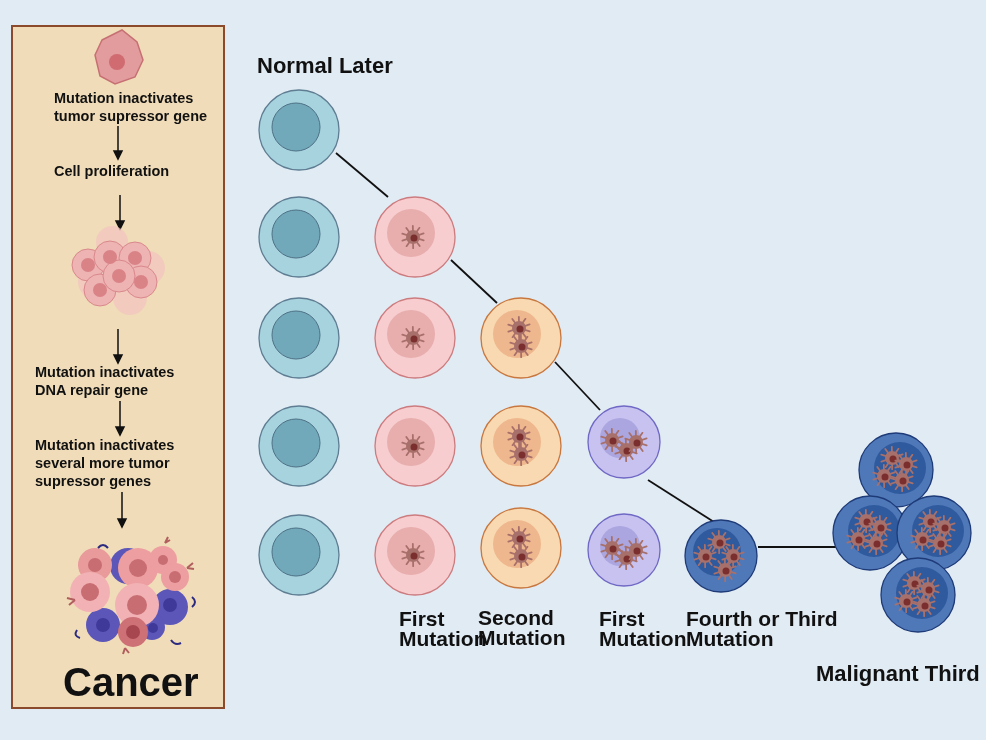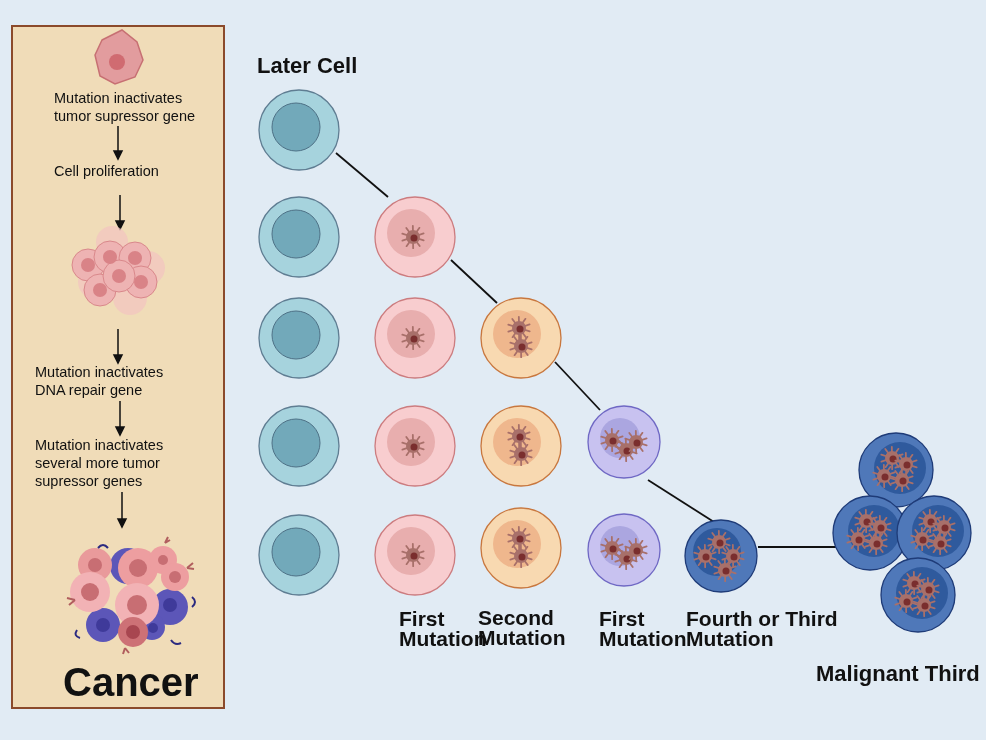--- a/index.html
+++ b/index.html
@@ -1,18 +1,18 @@
 <!DOCTYPE html>
 <html><head>
 <meta charset="utf-8">
 <style>
   html, body { margin:0; padding:0; }
   body { width:986px; height:740px; background:#e1ebf4; position:relative; overflow:hidden; font-family:"Liberation Sans", sans-serif; }
   #diagram { position:absolute; left:0; top:0; }
-  .side-label { position:absolute; font-weight:normal; font-size:14.5px; line-height:18px; color:#111; white-space:pre-line; }
+  .side-label { position:absolute; font-weight:bold; font-size:14.5px; line-height:18px; color:#111; white-space:pre-line; }
   .title-big { position:absolute; font-weight:bold; color:#111; }
   .col-label { position:absolute; font-weight:bold; font-size:21px; line-height:20px; color:#111; white-space:pre-line; }
 </style>
 </head>
 <body>
 
 <svg id="diagram" width="986" height="740" viewBox="0 0 986 740">
 
   <rect x="12" y="26" width="212" height="682" fill="#f0dcb8" stroke="#8b4a2b" stroke-width="2"></rect>
 
@@ -698,21 +698,21 @@
 <div class="side-label" style="left:54px; top:89px;">Mutation inactivates
 tumor supressor gene</div>
 <div class="side-label" style="left:54px; top:162px;">Cell proliferation</div>
 <div class="side-label" style="left:35px; top:363px;">Mutation inactivates
 DNA repair gene</div>
 <div class="side-label" style="left:35px; top:436px;">Mutation inactivates
 several more tumor
 supressor genes</div>
 <div class="title-big" style="left:63px; top:660px; font-size:40px;">Cancer</div>
 
-<div class="title-big" style="left:257px; top:53px; font-size:22px;">Later Cell</div>
+<div class="title-big" style="left:257px; top:53px; font-size:22px;">Normal Later</div>
 <div class="col-label" style="left:399px; top:609px;">First
 Mutation</div>
 <div class="col-label" style="left:478px; top:608px;">Second
 Mutation</div>
 <div class="col-label" style="left:599px; top:609px;">First
 Mutation</div>
 <div class="col-label" style="left:686px; top:609px;">Fourth or Third
 Mutation</div>
 <div class="title-big" style="left:816px; top:661px; font-size:22px;">Malignant Third</div>
 

